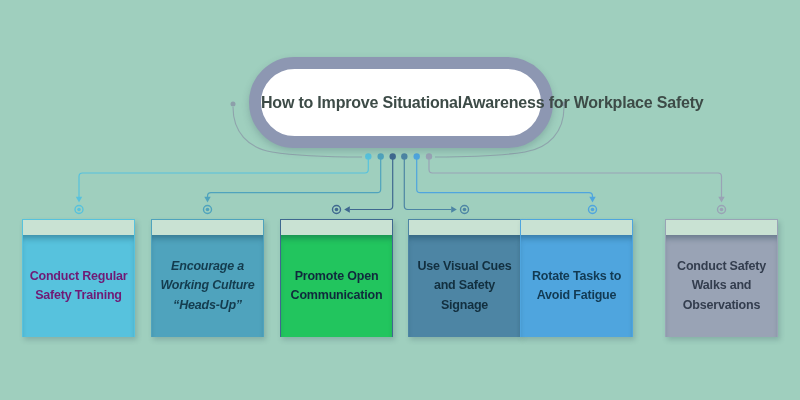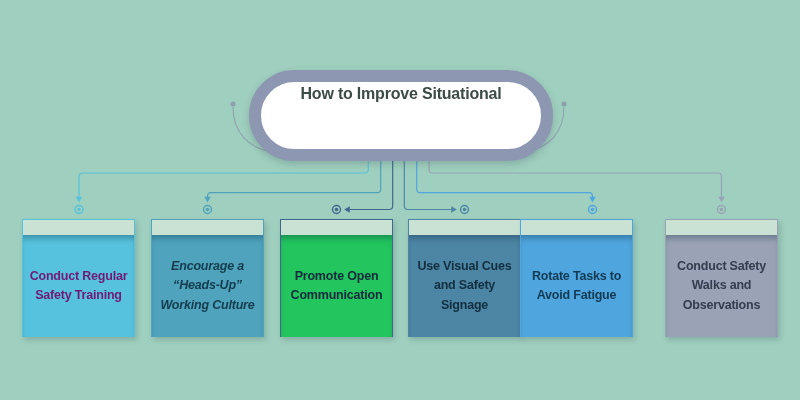--- a/index.html
+++ b/index.html
@@ -4,24 +4,24 @@
 <style>
   html,body{margin:0;padding:0;}
   body{
     width:800px;height:400px;position:relative;overflow:hidden;
     font-family:"Liberation Sans",sans-serif;
   }
   .stage{position:absolute;inset:0;}
   svg.wires{position:absolute;left:0;top:0;z-index:1;}
 
   .pill{
-    position:absolute;left:249px;top:70px;width:304px;height:91px;
+    position:absolute;left:249px;top:57px;width:304px;height:91px;
     box-sizing:border-box;border:12px solid #8d97b2;border-radius:48px;
     background:#ffffff;z-index:2;
-    display:flex;flex-direction:column;align-items:center;justify-content:space-between;
+    display:flex;flex-direction:row;align-items:center;justify-content:space-between;
     box-shadow:0 3px 7px rgba(55,75,90,0.25);
   }
   .pill .t{
     display:block;white-space:nowrap;text-align:center;
     font-size:16px;font-weight:bold;line-height:24px;color:#3d4b47;
     letter-spacing:-0.2px;
   }
 
   .box{
     position:absolute;top:219px;width:113px;height:118px;box-sizing:border-box;
@@ -81,36 +81,37 @@
 
     <circle cx="429" cy="156.5" r="3.2" fill="#99a3b5"></circle>
     <path d="M429,157 V169.5 Q429,173 432.5,173 H718 Q721.5,173 721.5,176.5 V197" fill="none" stroke-width="1.2" stroke="#99a3b5"></path>
     <polygon points="718.3,196.8 724.7,196.8 721.5,202.4" fill="#99a3b5"></polygon>
     <circle cx="721.5" cy="209.5" r="4" fill="none" stroke-width="1.4" stroke="#99a3b5"></circle>
     <circle cx="721.5" cy="209.5" r="1.8" fill="#99a3b5"></circle>
   </svg>
 
   <div class="pill">
     <span class="t">How to Improve Situational</span>
+    <span class="t">Awareness for Workplace Safety</span>
   </div>
 
   <div class="box" style="left: 22px; border-color: rgb(87, 194, 221);">
     <div class="box-header" style="background-color: rgb(201, 226, 211);"></div>
     <div class="box-body" style="background-color: rgb(87, 194, 221); color: #701a75;">
       <span class="l">Conduct Regular</span>
       <span class="l">Safety Training</span>
     </div>
   </div>
 
   <div class="box" style="left: 151px; border-color: rgb(79, 163, 189); font-style: italic;">
     <div class="box-header" style="background-color: rgb(201, 226, 211);"></div>
     <div class="box-body" style="background-color: rgb(79, 163, 189); color: rgb(20, 60, 78);">
       <span class="l">Encourage a</span>
+      <span class="l">Working Culture</span>
       <span class="l">“Heads-Up”</span>
-      <span class="l">Working Culture</span>
     </div>
   </div>
 
   <div class="box" style="left: 280px; border-color: rgb(63, 104, 143);">
     <div class="box-header" style="background-color: rgb(201, 226, 211);"></div>
     <div class="box-body" style="background-color: #22c55e; color: rgb(16, 41, 61);">
       <span class="l">Promote Open</span>
       <span class="l">Communication</span>
     </div>
   </div>

